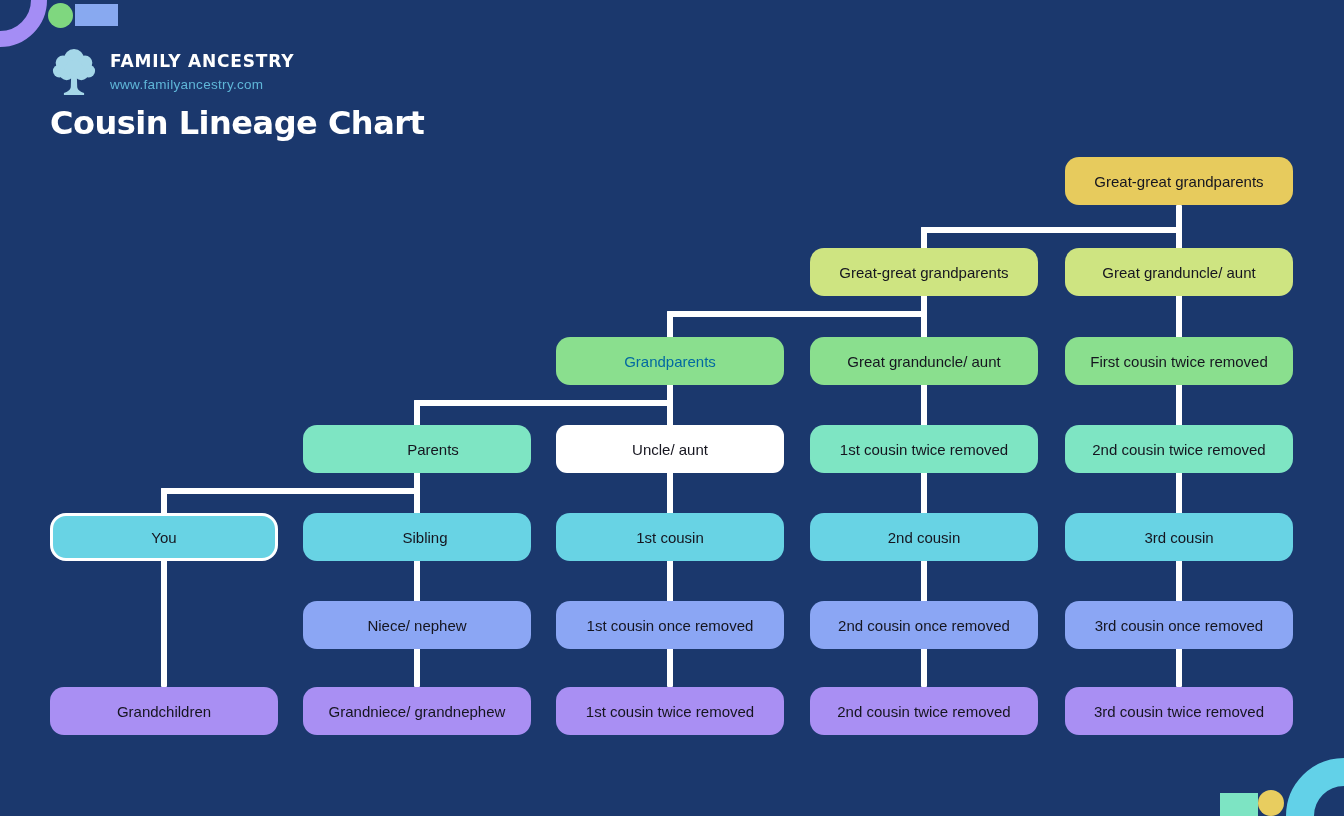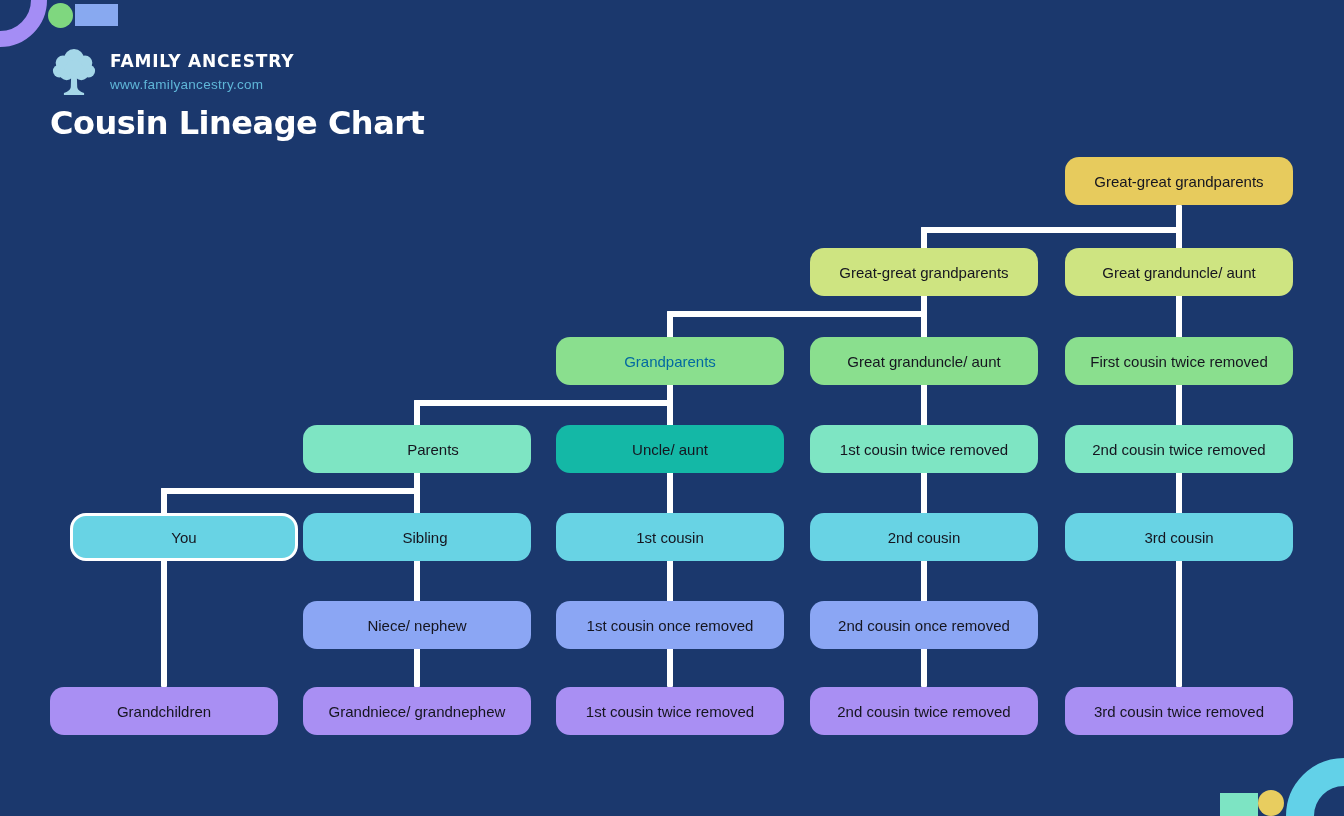--- a/index.html
+++ b/index.html
@@ -46,21 +46,21 @@
   .connector { position: absolute; background: #ffffff; z-index: 1; border-radius: 1px; }
   .node {
     position: absolute; z-index: 2;
     width: 228px; height: 48px;
     border-radius: 14px;
     display: flex; align-items: center; justify-content: center;
     color: #15151f; font-size: 15px;
     box-sizing: border-box;
     text-align: center;
   }
-  .node.highlight { border: 3px solid #ffffff; border-radius: 16px; margin-left: 20px; }
+  .node.highlight { border: 3px solid #ffffff; border-radius: 16px; }
 </style>
 </head>
 <body>
 
 <div id="stage">
 
   <div class="decor arc-top-left"></div>
   <div class="decor dot-top"></div>
   <div class="decor rect-top"></div>
   <div class="decor rect-bottom"></div>
@@ -95,31 +95,32 @@
       <div class="connector" style="left: 667px; top: 311px; width: 260px; height: 6px; background: rgb(255, 255, 255);"></div>
       <div class="connector" style="left: 414px; top: 400px; width: 259px; height: 6px; background: rgb(255, 255, 255);"></div>
       <div class="connector" style="left: 161px; top: 488px; width: 259px; height: 6px; background: rgb(255, 255, 255);"></div>
       <div class="node" style="left: 1065px; top: 157px; background: rgb(231, 203, 93); color: rgb(21, 21, 31);">Great-great grandparents</div>
       <div class="node" style="left: 810px; top: 248px; background: rgb(206, 228, 129); color: rgb(21, 21, 31);">Great-great grandparents</div>
       <div class="node" style="left: 1065px; top: 248px; background: rgb(206, 228, 129); color: rgb(21, 21, 31);">Great granduncle/ aunt</div>
       <div class="node" style="left: 556px; top: 337px; background: rgb(138, 223, 142); color: #0369a1;">Grandparents</div>
       <div class="node" style="left: 810px; top: 337px; background: rgb(138, 223, 142); color: rgb(21, 21, 31);">Great granduncle/ aunt</div>
       <div class="node" style="left: 1065px; top: 337px; background: rgb(138, 223, 142); color: rgb(21, 21, 31);">First cousin twice removed</div>
       <div class="node" style="left: 303px; top: 425px; background: rgb(126, 229, 195); color: rgb(21, 21, 31); padding-left: 32px;">Parents</div>
-      <div class="node" style="left: 556px; top: 425px; background: #14b8a6; color: rgb(21, 21, 31);">Uncle/ aunt</div>
+      <div class="node" style="left: 556px; top: 425px; background: #ffffff; color: rgb(21, 21, 31); border-radius: 11px;">Uncle/ aunt</div>
       <div class="node" style="left: 810px; top: 425px; background: rgb(126, 229, 195); color: rgb(21, 21, 31);">1st cousin twice removed</div>
       <div class="node" style="left: 1065px; top: 425px; background: rgb(126, 229, 195); color: rgb(21, 21, 31);">2nd cousin twice removed</div>
       <div class="node highlight" style="left: 50px; top: 513px; background: rgb(104, 211, 228); color: rgb(21, 21, 31);">You</div>
       <div class="node" style="left: 303px; top: 513px; background: rgb(104, 211, 228); color: rgb(21, 21, 31); padding-left: 16px;">Sibling</div>
       <div class="node" style="left: 556px; top: 513px; background: rgb(104, 211, 228); color: rgb(21, 21, 31);">1st cousin</div>
       <div class="node" style="left: 810px; top: 513px; background: rgb(104, 211, 228); color: rgb(21, 21, 31);">2nd cousin</div>
       <div class="node" style="left: 1065px; top: 513px; background: rgb(104, 211, 228); color: rgb(21, 21, 31);">3rd cousin</div>
       <div class="node" style="left: 303px; top: 601px; background: rgb(139, 166, 244); color: rgb(21, 21, 31);">Niece/ nephew</div>
       <div class="node" style="left: 556px; top: 601px; background: rgb(139, 166, 244); color: rgb(21, 21, 31);">1st cousin once removed</div>
       <div class="node" style="left: 810px; top: 601px; background: rgb(139, 166, 244); color: rgb(21, 21, 31);">2nd cousin once removed</div>
+      <div class="node" style="left: 1065px; top: 601px; background: rgb(139, 166, 244); color: rgb(21, 21, 31);">3rd cousin once removed</div>
       <div class="node" style="left: 50px; top: 687px; background: rgb(169, 143, 243); color: rgb(21, 21, 31);">Grandchildren</div>
       <div class="node" style="left: 303px; top: 687px; background: rgb(169, 143, 243); color: rgb(21, 21, 31);">Grandniece/ grandnephew</div>
       <div class="node" style="left: 556px; top: 687px; background: rgb(169, 143, 243); color: rgb(21, 21, 31);">1st cousin twice removed</div>
       <div class="node" style="left: 810px; top: 687px; background: rgb(169, 143, 243); color: rgb(21, 21, 31);">2nd cousin twice removed</div>
       <div class="node" style="left: 1065px; top: 687px; background: rgb(169, 143, 243); color: rgb(21, 21, 31);">3rd cousin twice removed</div>
     </div>
 
 </div>
 
 </body></html>

